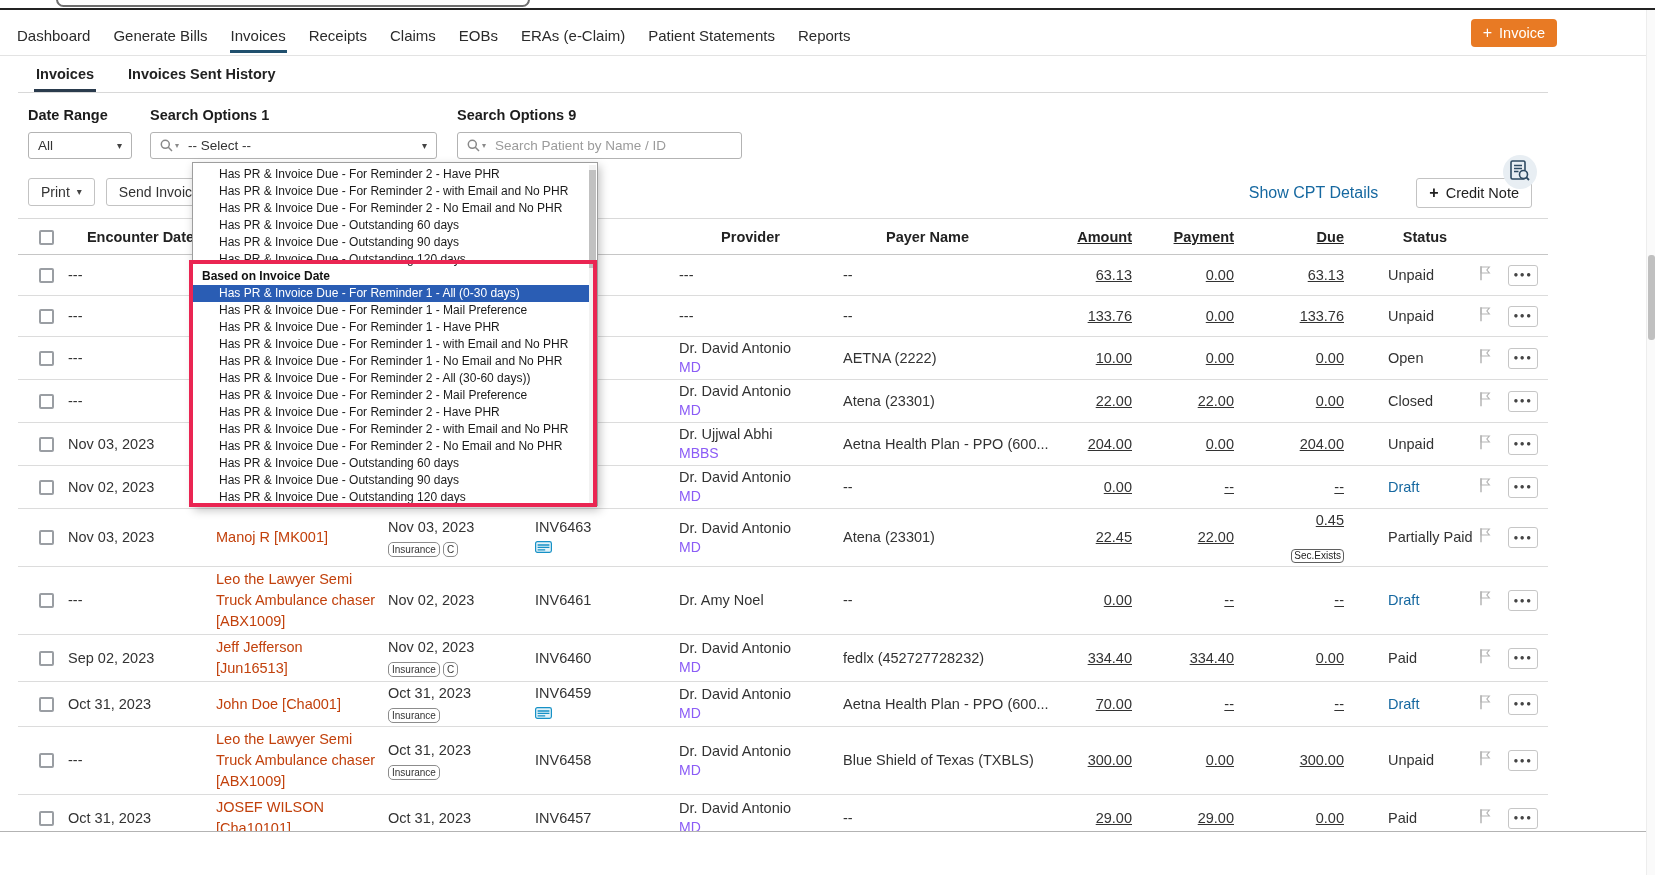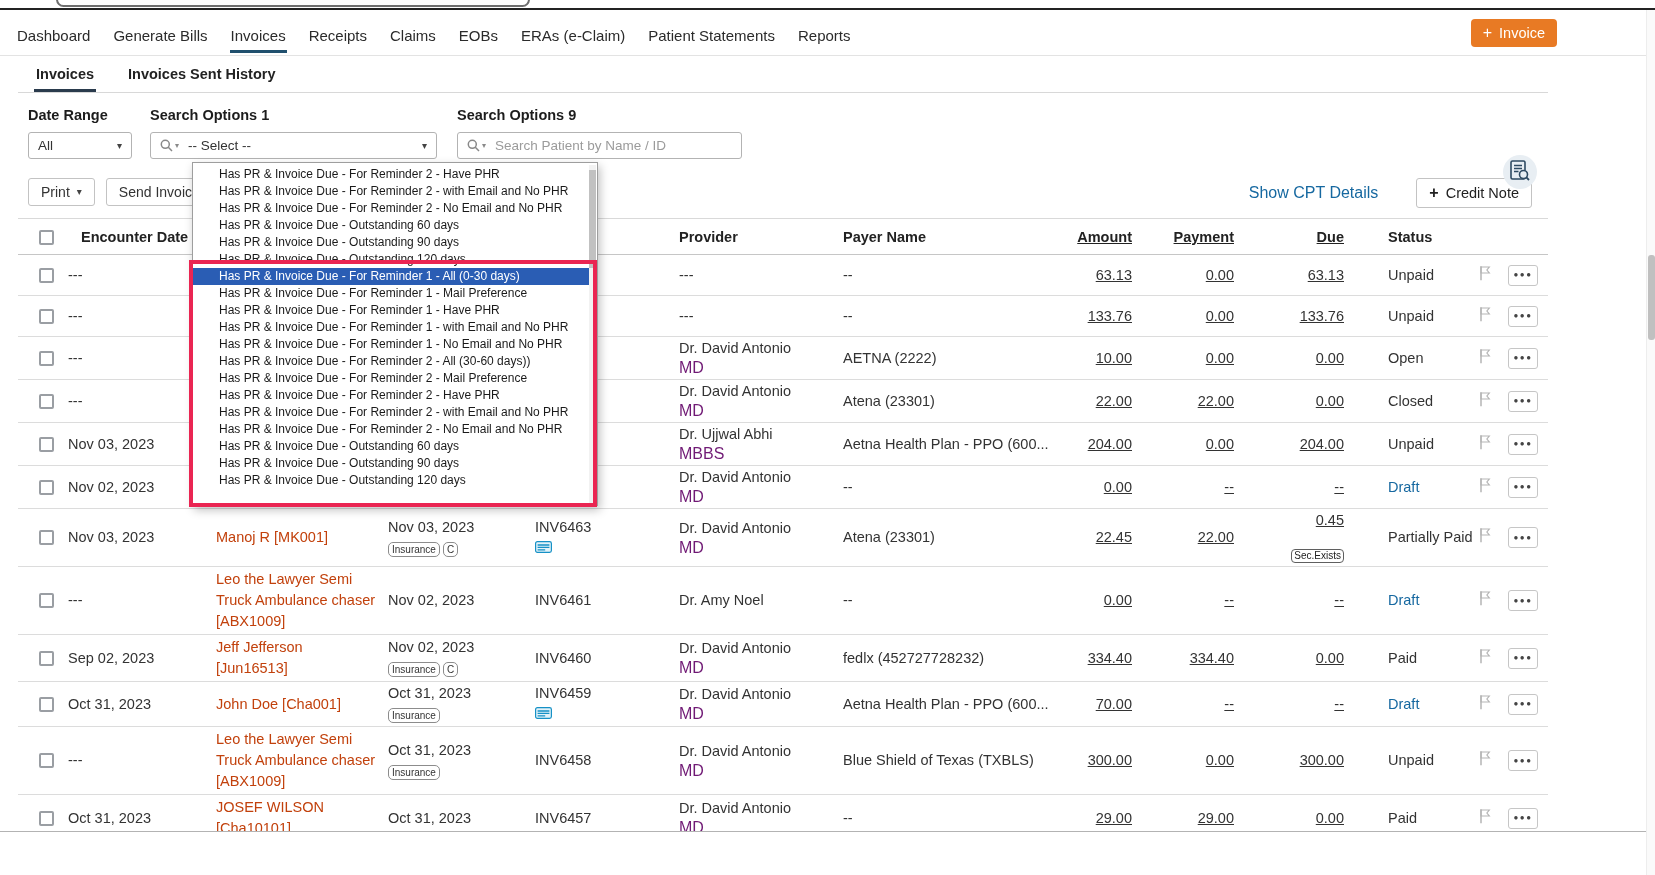--- a/index.html
+++ b/index.html
@@ -56,35 +56,35 @@
   .toolbar-left { display:flex; gap:11px; }
   .btn { height:28px; border:1px solid #c3c3c3; border-radius:3px; background:#fff; font-size:14px; color:#333;
     display:inline-flex; align-items:center; padding:0 12px; gap:7px; font-family:inherit; cursor:pointer; white-space:nowrap; }
   .toolbar-right { display:flex; gap:38px; align-items:center; padding-right:16px;margin-left:15px; }
   .link { color:#1668a0; cursor:pointer; }
   .btn-credit { height:30px; font-size:14.5px; color:#222; }
   .btn-credit .plus { font-size:16px; font-weight:700; }
 
   
   table.inv { width:100%; border-collapse:collapse; table-layout:fixed; margin-top:10px; border-top:1px solid #d9d9d9; }
-  thead th { font-size:14.5px; font-weight:600; color:#222; text-align:left; padding:10px 8px 9px;
+  thead th { font-size:14.5px; font-weight:600; color:#222; text-align:center; padding:10px 8px 9px;
     border-bottom:1px solid #c6c6c6; white-space:nowrap; }
   th.th-enc { padding-left:21px; }
   th.col-provider, td.col-provider { padding-left:17px; }
   th.col-payer, td.col-payer { padding-left:13px; }
   th.col-status, td.col-status { padding-left:40px; }
   tbody td { font-size:14.5px; color:#333; padding:2px 8px; height:41px; vertical-align:middle;
     border-bottom:1px solid #dcdcdc; line-height:19px; }
   .num { text-align:right; padding-right:4px !important;text-decoration:underline; }
   .col-payer, .col-provider, td.col-status { white-space:nowrap; }
   .checkbox { width:15px; height:15px; border:2px solid #9a9ea3; border-radius:2px; background:#fff;
     margin-left:13px; cursor:pointer; }
   thead .checkbox { margin-left:13px; }
   .plink { color:#c2410c; cursor:pointer; line-height:21px; white-space:nowrap; }
-  .prov-sub { font-size:16px; color:#701a75; }
+  .prov-sub { font-size:14px; color:#8b5cf6; }
   .badge-row { margin-top:2px; }
   .badge { display:inline-block; border:1px solid #8c8c8c; border-radius:5px; font-size:10px; line-height:13px;
     padding:0 3px; color:#333; margin-right:3px; }
   .sec-badge { display:inline-block; border:1px solid #5f5f5f; border-radius:4px; font-size:10px; line-height:12px;
     padding:0 2px; color:#222; margin-top:19px; }
   .inv-icon { display:block; margin-top:2px; }
   .status.link { color:#1668a0; }
   td.col-flag { text-align:center; padding:2px 0; }
   .flag { display:inline-block; cursor:pointer; }
   .dots-btn { width:30px; height:21px; border:1px solid #c6c6c6; border-radius:3px; background:#fff;
@@ -680,20 +680,21 @@
 
 <div class="dropdown">
   <div>
       <div class="dd-item">Has PR &amp; Invoice Due - For Reminder 2 - Have PHR</div>
       <div class="dd-item">Has PR &amp; Invoice Due - For Reminder 2 - with Email and No PHR</div>
       <div class="dd-item">Has PR &amp; Invoice Due - For Reminder 2 - No Email and No PHR</div>
       <div class="dd-item">Has PR &amp; Invoice Due - Outstanding 60 days</div>
       <div class="dd-item">Has PR &amp; Invoice Due - Outstanding 90 days</div>
       <div class="dd-item">Has PR &amp; Invoice Due - Outstanding 120 days</div>
     </div>
+  <div class="dd-group">Based on Invoice Date</div>
   <div>
       <div class="dd-item selected">Has PR &amp; Invoice Due - For Reminder 1 - All (0-30 days)</div>
       <div class="dd-item">Has PR &amp; Invoice Due - For Reminder 1 - Mail Preference</div>
       <div class="dd-item">Has PR &amp; Invoice Due - For Reminder 1 - Have PHR</div>
       <div class="dd-item">Has PR &amp; Invoice Due - For Reminder 1 - with Email and No PHR</div>
       <div class="dd-item">Has PR &amp; Invoice Due - For Reminder 1 - No Email and No PHR</div>
       <div class="dd-item">Has PR &amp; Invoice Due - For Reminder 2 - All (30-60 days))</div>
       <div class="dd-item">Has PR &amp; Invoice Due - For Reminder 2 - Mail Preference</div>
       <div class="dd-item">Has PR &amp; Invoice Due - For Reminder 2 - Have PHR</div>
       <div class="dd-item">Has PR &amp; Invoice Due - For Reminder 2 - with Email and No PHR</div>

